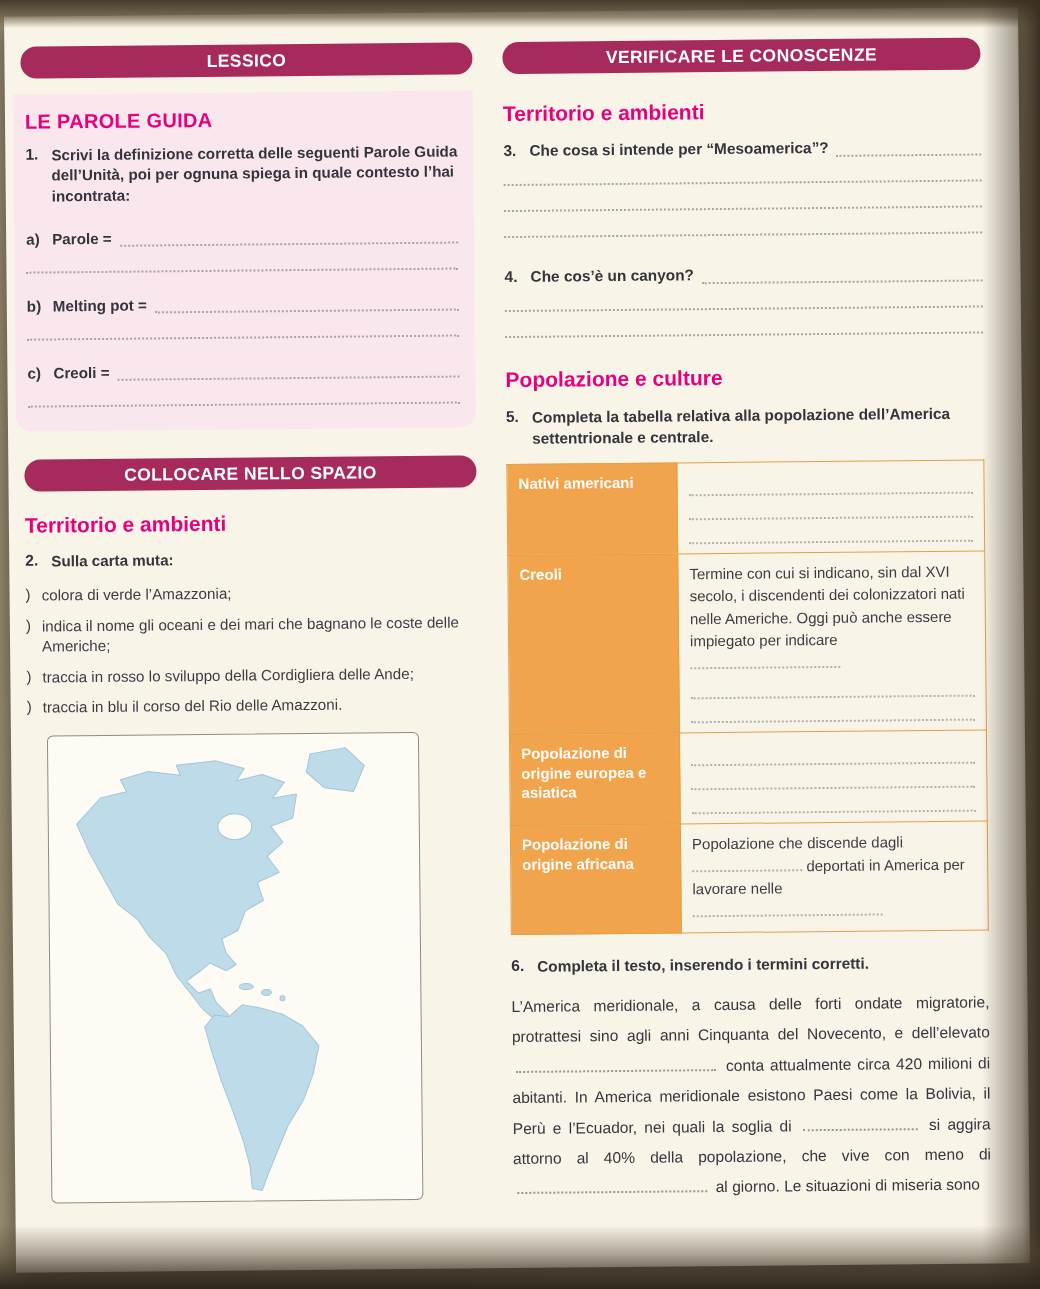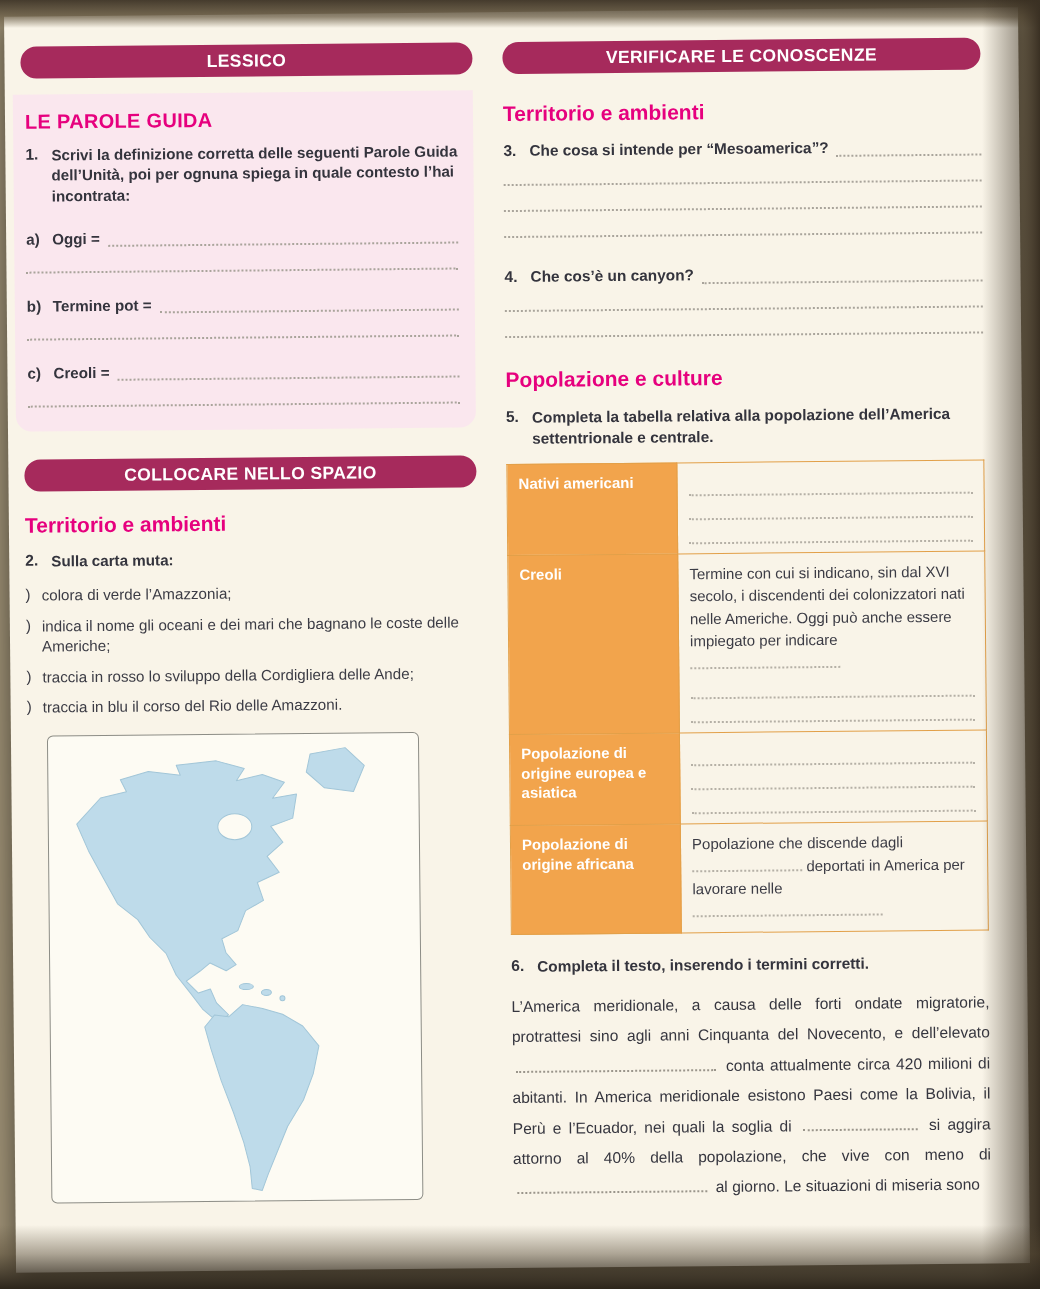--- a/index.html
+++ b/index.html
@@ -105,28 +105,28 @@
       <div class="pink-panel">
         <div class="h-mag h1">LE PAROLE GUIDA</div>
 
         <div class="ex-intro">
           <span class="ex-num">1.</span>
           <span class="txt bold">Scrivi la definizione corretta delle seguenti Parole Guida dell’Unità, poi per ognuna spiega in quale contesto l’hai incontrata:</span>
         </div>
 
         <div class="term-row">
           <span class="term-lbl">a)</span>
-          <span class="term-name">Oggi =</span>
+          <span class="term-name">Parole =</span>
           <span class="dotfill"></span>
         </div>
         <div class="dotline"></div>
 
         <div class="term-row">
           <span class="term-lbl">b)</span>
-          <span class="term-name">Termine pot =</span>
+          <span class="term-name">Melting pot =</span>
           <span class="dotfill"></span>
         </div>
         <div class="dotline"></div>
 
         <div class="term-row">
           <span class="term-lbl">c)</span>
           <span class="term-name">Creoli =</span>
           <span class="dotfill"></span>
         </div>
         <div class="dotline"></div>

